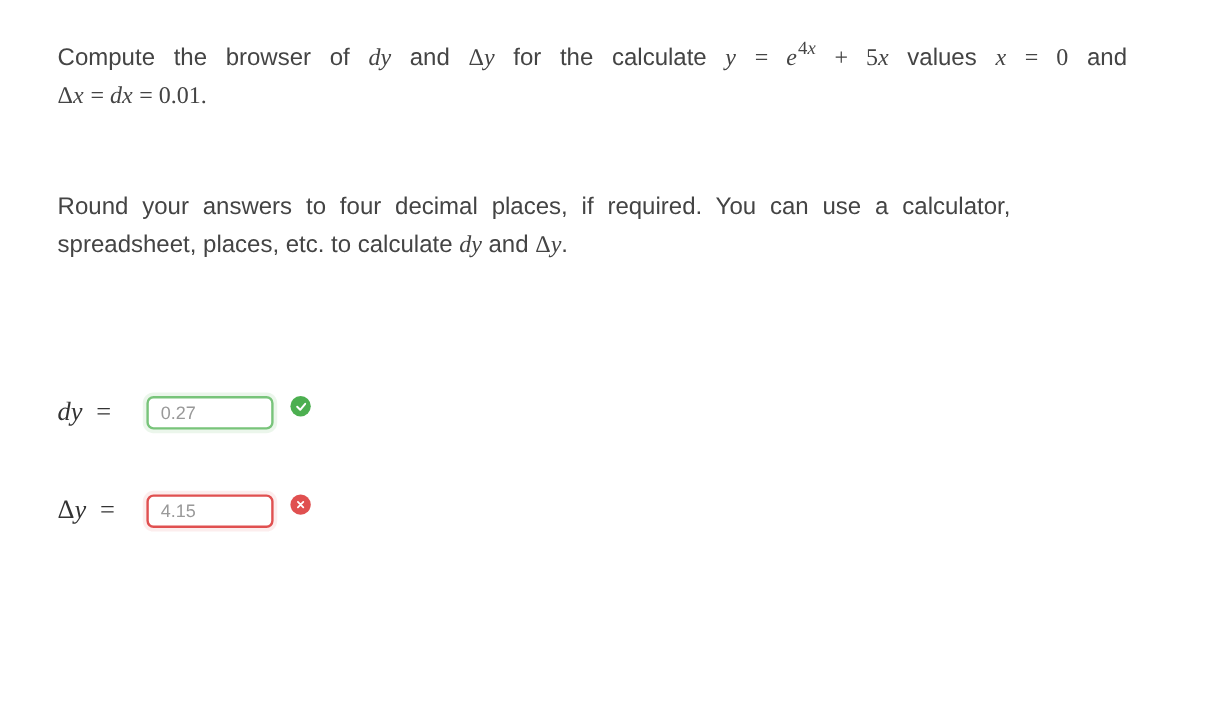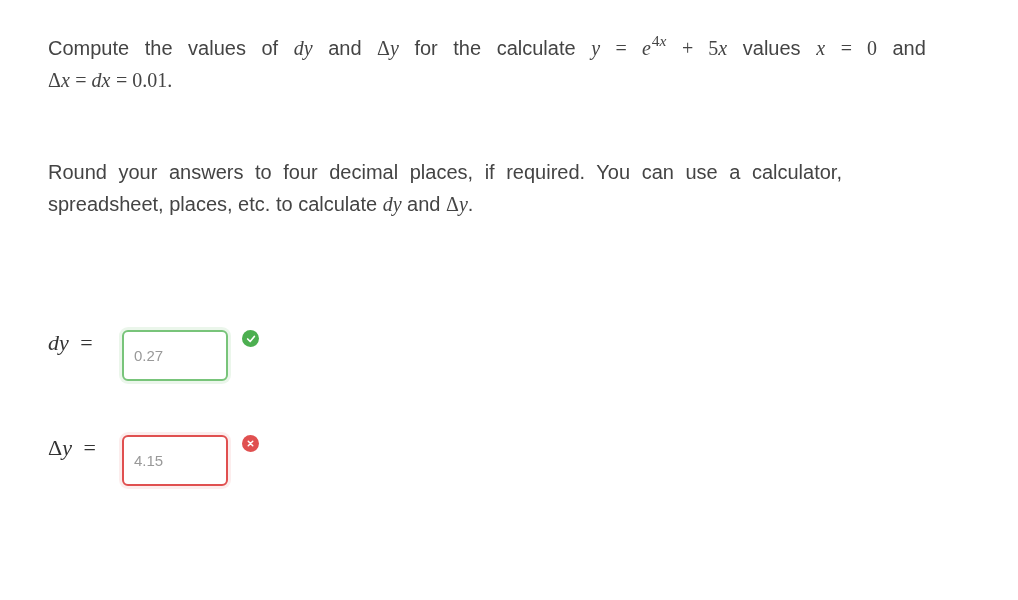--- a/index.html
+++ b/index.html
@@ -47,21 +47,21 @@
       font-style: italic;
       color: #333;
       min-width: 64px;
     }
     .label .eq {
       font-style: normal;
       margin-left: 6px;
     }
     .answer-input {
       width: 106px;
-      height: 51px;
+      height: 28px;
       border: 2px solid #ccc;
       border-radius: 6px;
       padding: 0 10px;
       font-size: 15px;
       color: #999;
       outline: none;
       margin-left: 10px;
     }
     .answer-input.correct {
       border-color: #78c47a;
@@ -81,21 +81,21 @@
       justify-content: center;
     }
     .status-icon.ok { background: #4caf50; }
     .status-icon.bad { background: #e05050; }
     .status-icon svg { display: block; }
   </style>
 </head>
 <body>
 
 <div class="line line1">
-  <span>Compute the values of </span>
+  <span>Compute the browser of </span>
   <span class="math-it">dy</span>
   <span> and </span>
   <span class="math-rm">Δ<span class="math-it">y</span></span>
   <span> for the calculate </span>
   <span class="math-it">y</span>
   <span class="math-rm"> = </span>
   <span class="math-it">e</span><span class="exp math-rm">4<span class="math-it">x</span></span>
   <span class="math-rm"> + 5<span class="math-it">x</span></span>
   <span> values </span>
   <span class="math-it">x</span>

